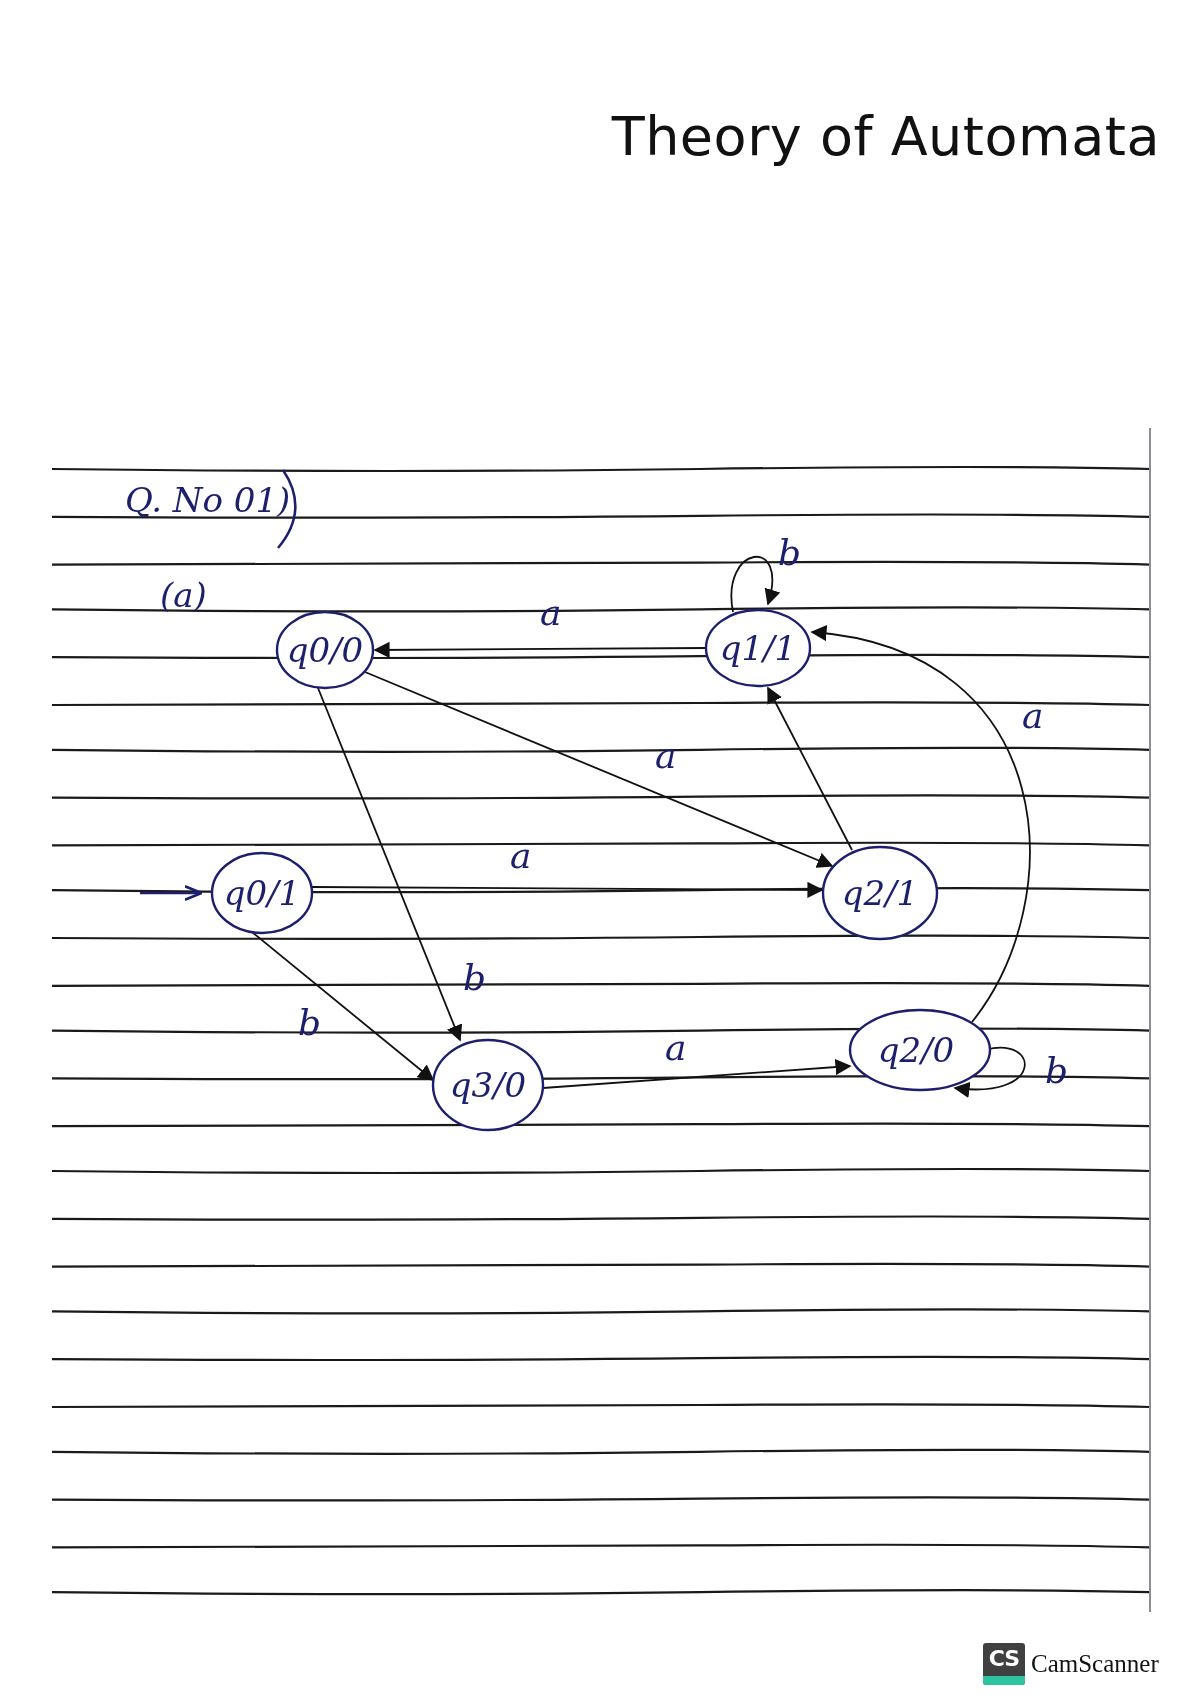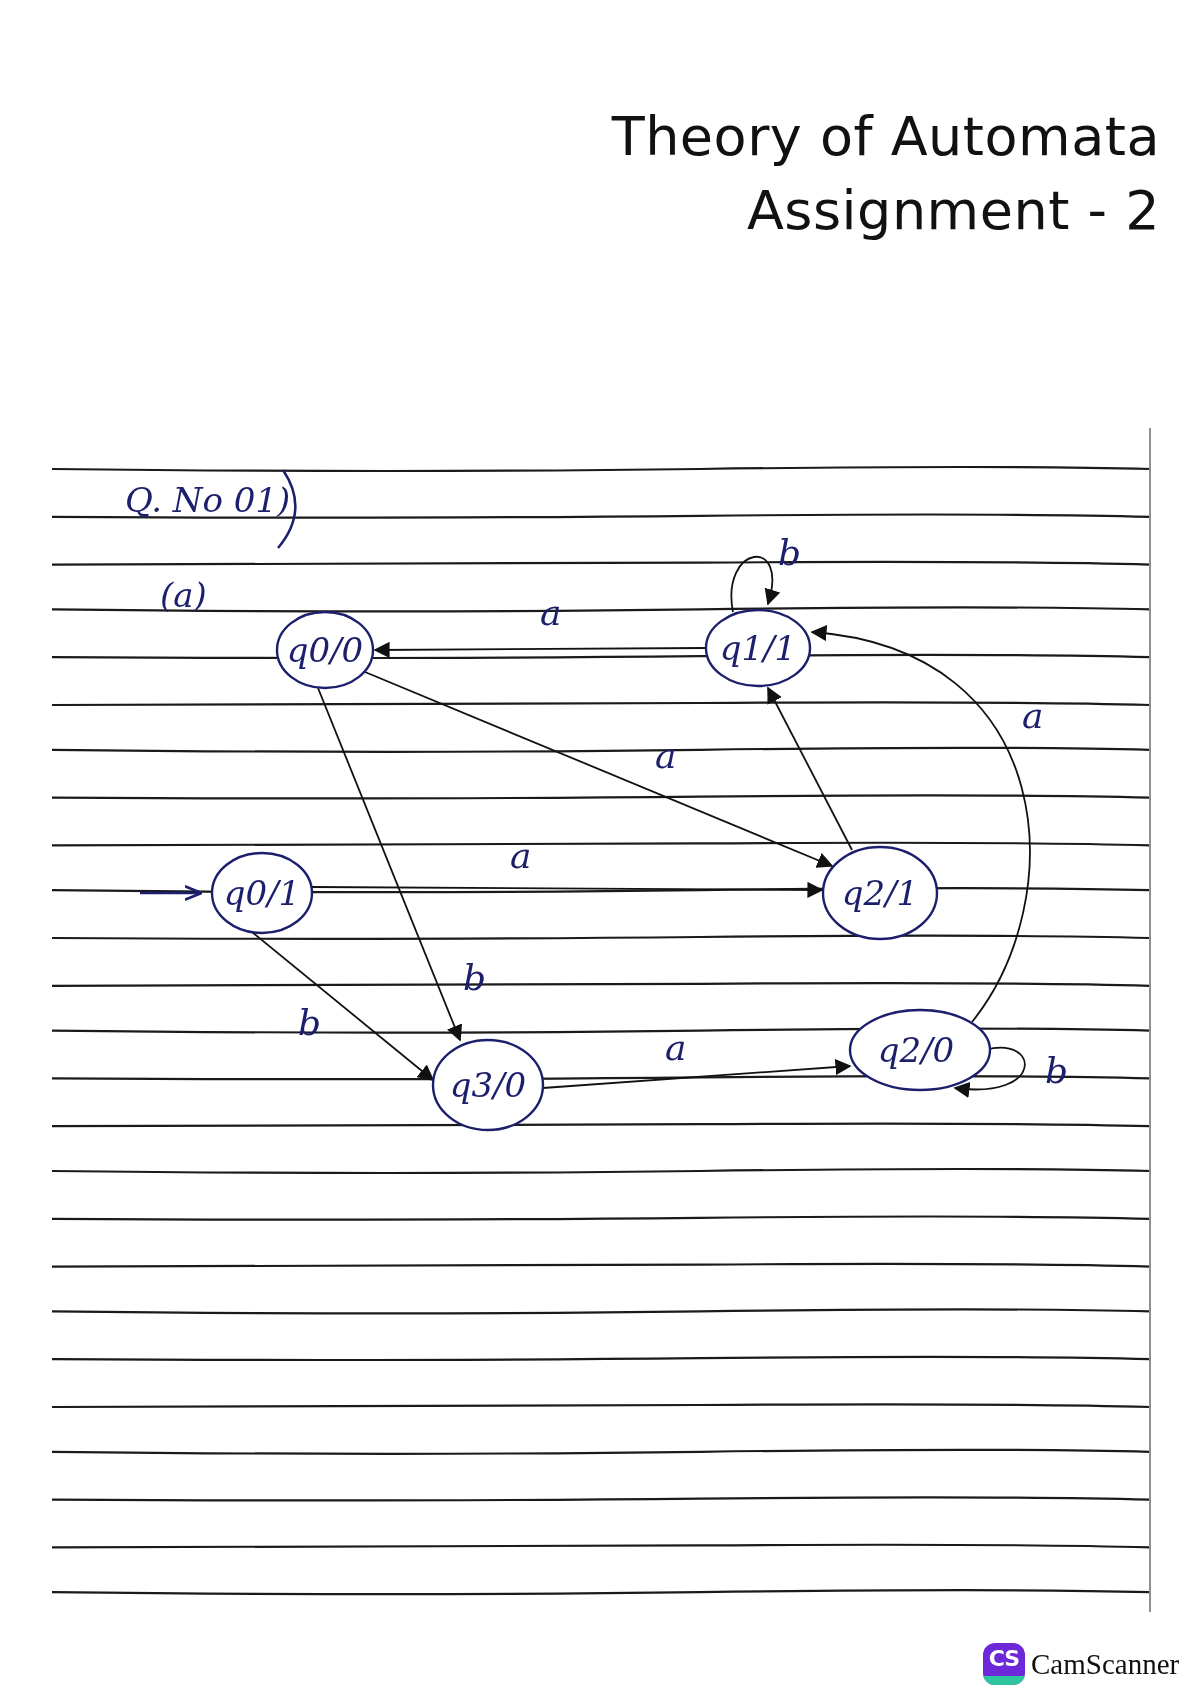--- a/index.html
+++ b/index.html
@@ -4,33 +4,32 @@
 <style>
   html, body { margin: 0; padding: 0; background: #ffffff; }
   body { width: 1200px; height: 1698px; position: relative; overflow: hidden;
          font-family: "Liberation Sans", sans-serif; }
   .title-block { position: absolute; left: 0; top: 100px; width: 1160px; text-align: right; }
   .title-line { font-family: "DejaVu Sans", sans-serif; font-size: 54px; color: #111; line-height: 74px;
                 letter-spacing: 0.5px; }
   #diagram { position: absolute; left: 0; top: 0; }
   .hand { font-family: "DejaVu Serif", serif; fill: #1c1f6b; font-style: italic; }
   .cs-logo { position: absolute; left: 983px; top: 1643px; display: flex; align-items: center; }
-  .cs-badge { width: 42px; height: 42px; border-radius: 12px; background: #6d28d9; position: relative;
+  .cs-badge { width: 42px; height: 42px; border-radius: 3px; background: #404040; position: relative;
               overflow: hidden; display: flex; align-items: flex-start; justify-content: center; }
   .cs-badge::after { content: ""; position: absolute; left: 0; right: 0; bottom: 0; height: 9px; background: #2ec4a0; }
   .cs-badge span { color: #fff; font-family: "DejaVu Sans", sans-serif; font-weight: bold; font-size: 22px;
                    margin-top: 3px; letter-spacing: -1px; }
-  .cs-text { font-family: "Liberation Serif", serif; font-size: 29px; color: #111; margin-left: 6px; }
+  .cs-text { font-family: "Liberation Serif", serif; font-size: 25px; color: #111; margin-left: 6px; }
 </style>
 </head>
 <body>
 
 <div class="title-block">
   <div class="title-line">Theory of Automata</div>
-  <div class="title-line">Assignment - 2</div>
 </div>
 
 <svg id="diagram" width="1200" height="1698" viewBox="0 0 1200 1698">
   <defs>
     <marker id="arr" viewBox="0 0 10 10" refX="9" refY="5" markerWidth="9" markerHeight="9" orient="auto-start-reverse">
       <path d="M0,0 L10,5 L0,10 Z" fill="#111"></path>
     </marker>
     <marker id="arr-thin" viewBox="0 0 10 10" refX="9" refY="5" markerWidth="7" markerHeight="7" orient="auto">
       <path d="M0,1 L10,5 L0,9" fill="none" stroke="#1c1f6b" stroke-width="1.6"></path>
     </marker>

